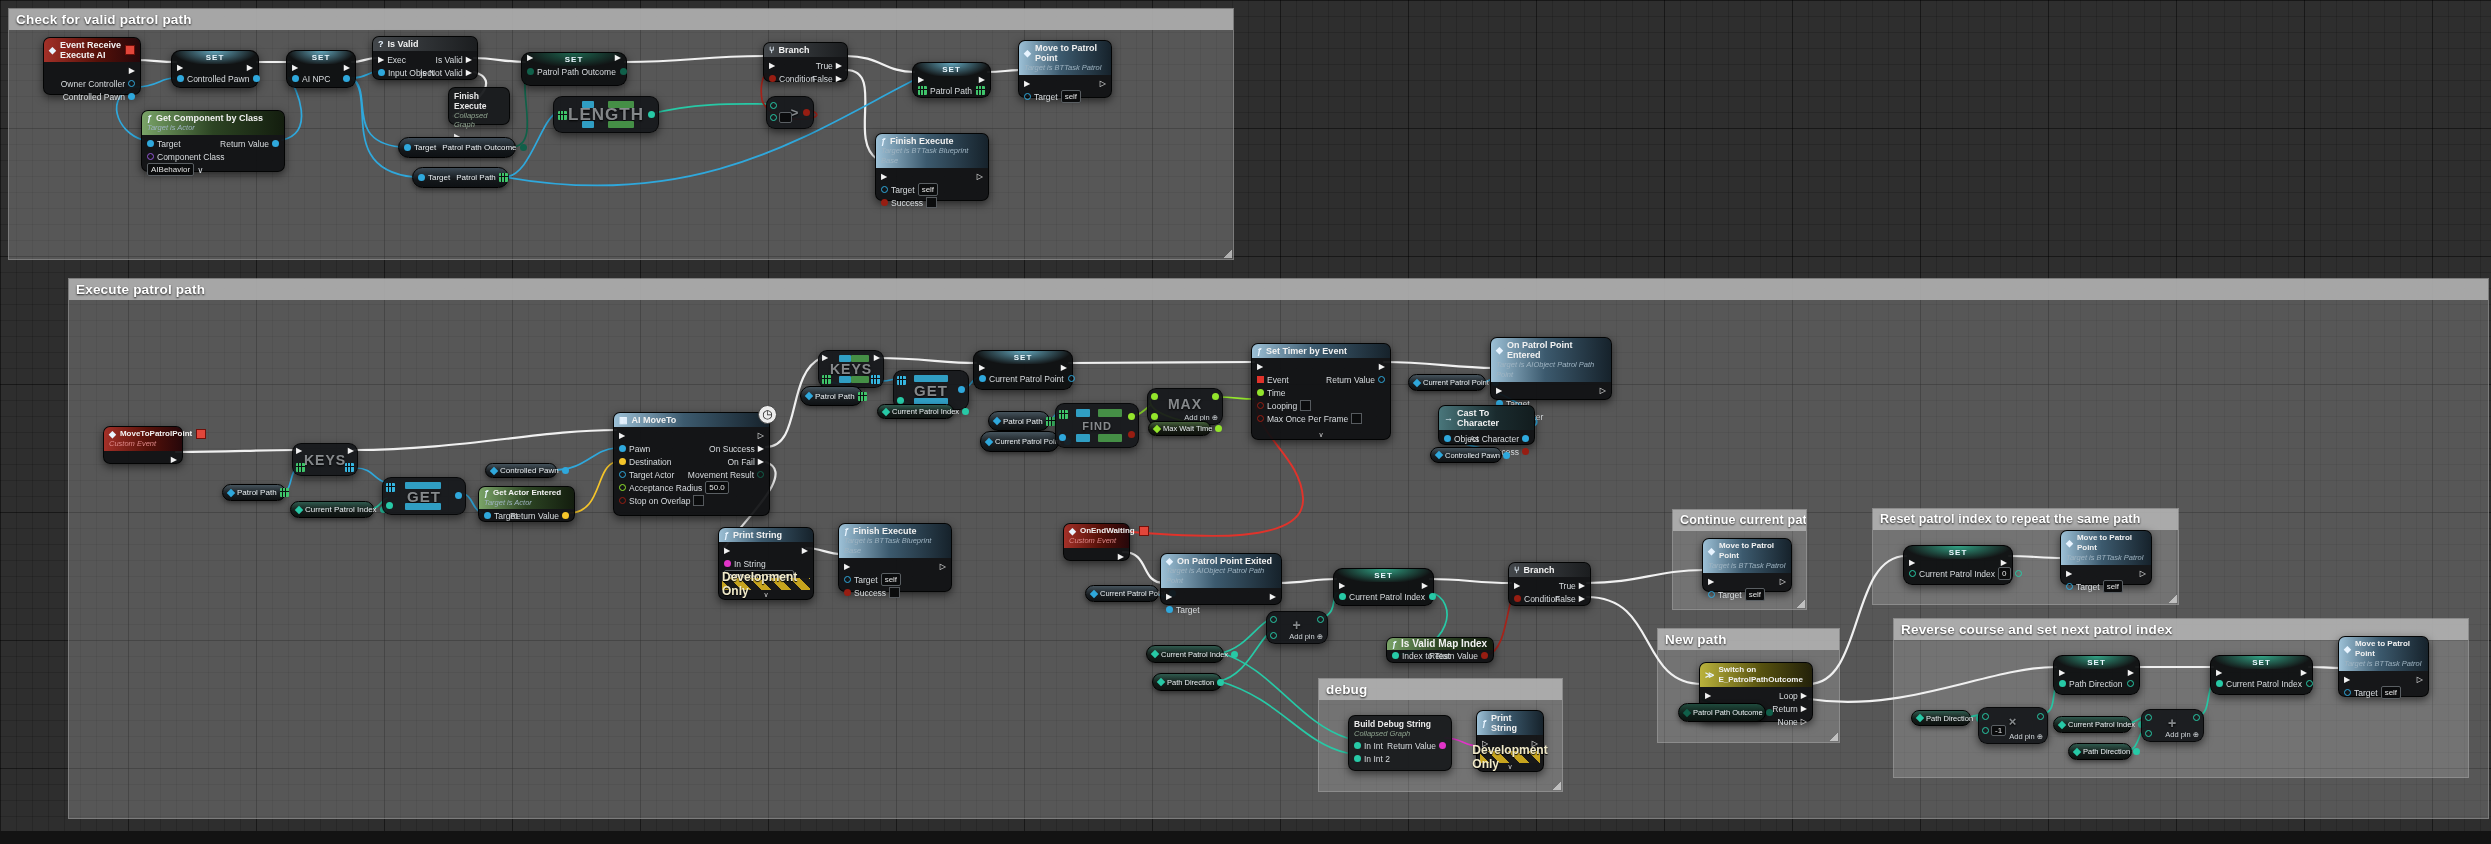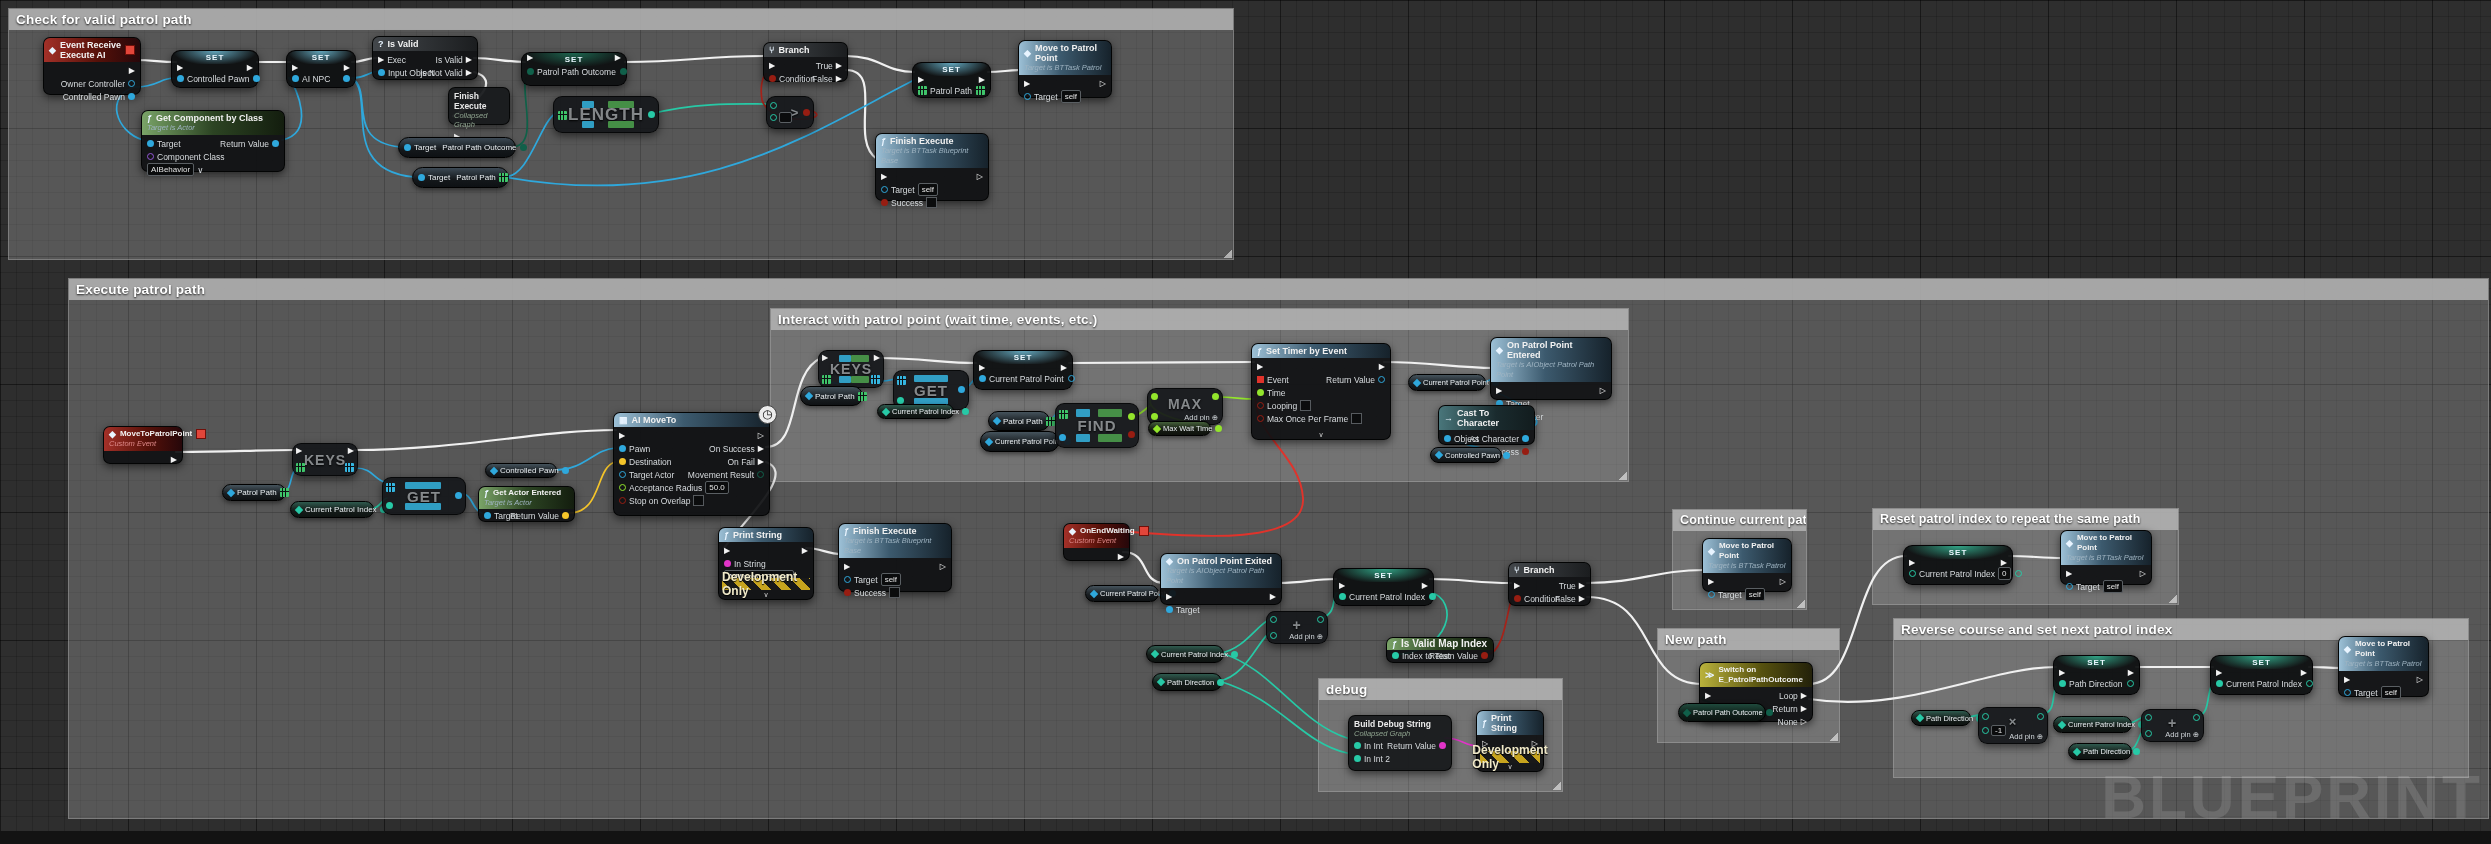--- a/index.html
+++ b/index.html
@@ -97,45 +97,40 @@
 
 <div id="canvas">
 
   <div class="cm" style="left:8px;top:8px;width:1224px;height:250px">
     <div class="t">Check for valid patrol path</div>
       <div class="rh"></div>
   </div>
   <div class="cm" style="left:68px;top:278px;width:2419px;height:539px">
     <div class="t">Execute patrol path</div>
   </div>
-  <div class="cm nest" style="left:770px;top:308px;width:857px;height:172px">
-    <div class="t">Interact with patrol point (wait time, events, etc.)</div>
-      <div class="rh"></div>
-  </div>
   <div class="cm nest" style="left:1672px;top:509px;width:133px;height:99px">
     <div class="t" style="font-size:12.5px">Continue current path</div>
       <div class="rh"></div>
   </div>
   <div class="cm nest" style="left:1657px;top:628px;width:181px;height:113px">
     <div class="t">New path</div>
       <div class="rh"></div>
   </div>
   <div class="cm nest" style="left:1872px;top:508px;width:305px;height:95px">
     <div class="t" style="font-size:12.5px">Reset patrol index to repeat the same path</div>
       <div class="rh"></div>
   </div>
   <div class="cm nest" style="left:1893px;top:618px;width:574px;height:158px">
     <div class="t">Reverse course and set next patrol index</div>
   </div>
   <div class="cm nest" style="left:1318px;top:678px;width:243px;height:112px">
     <div class="t">debug</div>
       <div class="rh"></div>
   </div>
 
-  <div id="wm">BLUEPRINT</div>
 
   <svg id="wires" width="2491" height="844" viewBox="0 0 2491 844">
     <g fill="none" stroke="#f0f0f0" stroke-width="2.2" stroke-linecap="round">
       <path d="M134,60 C155,60 158,62 176,62"></path>
         <path d="M257,62 C270,62 275,62 290,62"></path>
       <path d="M352,62 C362,62 366,58 377,58"></path>
         <path d="M474,58 C495,58 505,62 525,62"></path>
       <path d="M625,62 C690,62 700,56 766,56"></path>
         <path d="M846,56 C880,56 885,72 914,72"></path>
       <path d="M988,72 C1002,72 1008,70 1021,70"></path>
@@ -799,21 +794,21 @@
       </span>
     <span class="cpin" style="left:3px;bottom:6px">
         <span class="dot c-obj"></span>
       </span>
     <span class="cpin" style="right:3px;top:9px">
         <span class="dot c-flt"></span>
       </span>
     <span class="cpin" style="right:3px;bottom:9px">
         <span class="dot c-bool"></span>
       </span>
-    <span class="big" style="font-size:15px">FIND</span>
+    <span class="big" style="font-size:11px">FIND</span>
   </div>
 
   <div class="cmp" style="left:1147px;top:388px;width:76px;height:37px">
     <span class="cpin" style="left:3px;top:4px">
         <span class="dot c-flt"></span>
       </span>
     <span class="cpin" style="left:3px;bottom:4px">
         <span class="dot c-flt"></span>
       </span>
     <span class="cpin" style="right:3px;top:4px">

